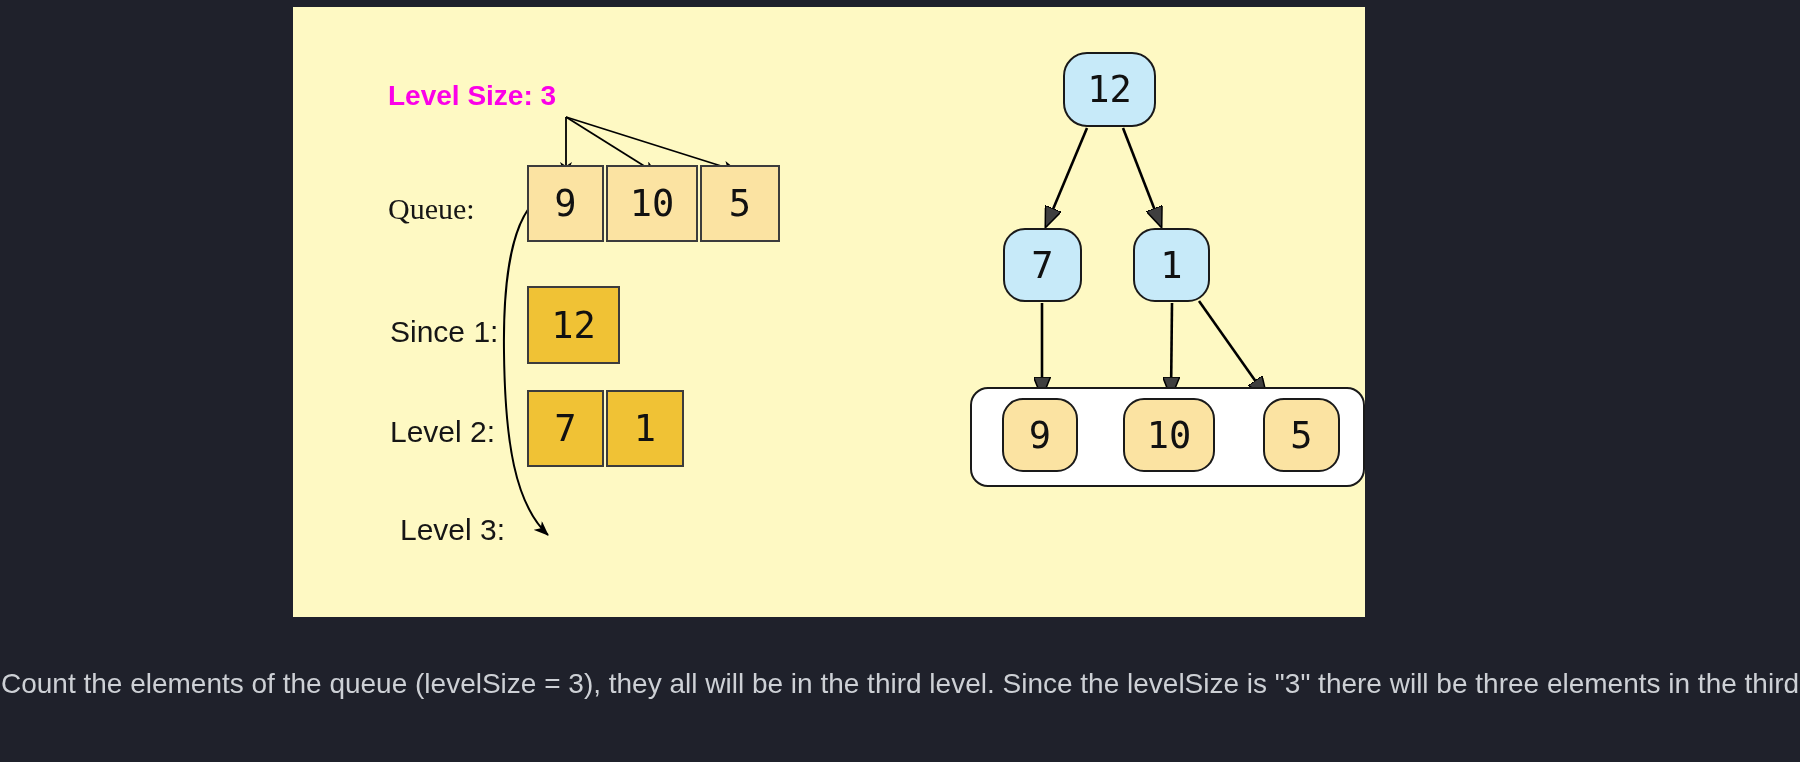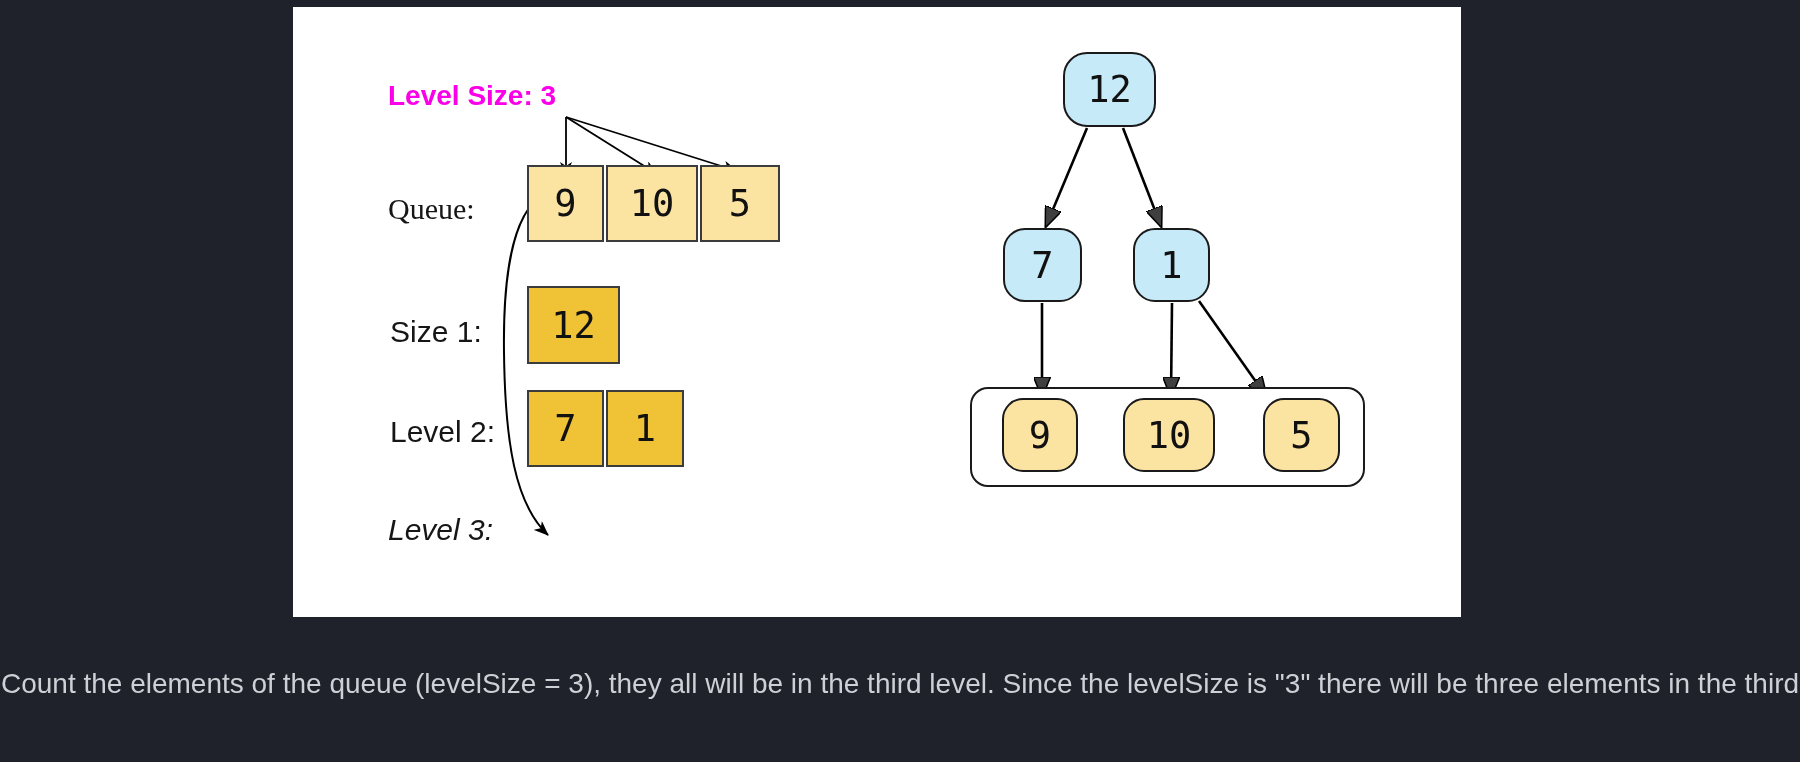--- a/index.html
+++ b/index.html
@@ -7,22 +7,22 @@
   body {
     background: #1f212b;
     font-family: "Liberation Sans", sans-serif;
     position: relative;
   }
 
   
   .panel {
     position: absolute;
     left: 293px; top: 7px;
-    width: 1168px; height: 610px;
-    background: #ffffff;
+    width: 1072px; height: 610px;
+    background: #fef9c3;
   }
   .panel * { position: absolute; }
 
   .arrow-layer { left: 0; top: 0; width: 1200px; height: 610px; pointer-events: none; }
 
   .lbl {
     font-size: 30px;
     color: #161616;
     white-space: nowrap;
     line-height: 1.1;
@@ -100,25 +100,25 @@
       <path d="M 749 296 L 749 389"></path>
       <path d="M 879 296 L 878 389"></path>
       <path d="M 906 294 L 973 389"></path>
     </g>
   </svg>
 
   <div class="level-size">Level Size: 3</div>
 
   <div class="lbl" style="left:95px; top:185px;font-family:Liberation Serif, serif;">Queue:</div>
 
-  <div class="lbl" style="left:97px; top:308px;">Size 1:</div>
+  <div class="lbl" style="left:97px; top:308px;">Since 1:</div>
 
   <div class="lbl" style="left:97px; top:408px;">Level 2:</div>
 
-  <div class="lbl" style="left:95px; top:506px;font-style:italic;">Level 3:</div>
+  <div class="lbl" style="left:107px; top:506px;">Level 3:</div>
 
   <div class="cell light" style="left:234px; top:158px; width:77px; height:77px;">9</div>
   <div class="cell light" style="left:313px; top:158px; width:92px; height:77px;">10</div>
   <div class="cell light" style="left:407px; top:158px; width:80px; height:77px;">5</div>
 
   <div class="cell amber" style="left:234px; top:279px; width:93px; height:78px;">12</div>
 
   <div class="cell amber" style="left:234px; top:383px; width:77px; height:77px;">7</div>
   <div class="cell amber" style="left:313px; top:383px; width:78px; height:77px;">1</div>
 

